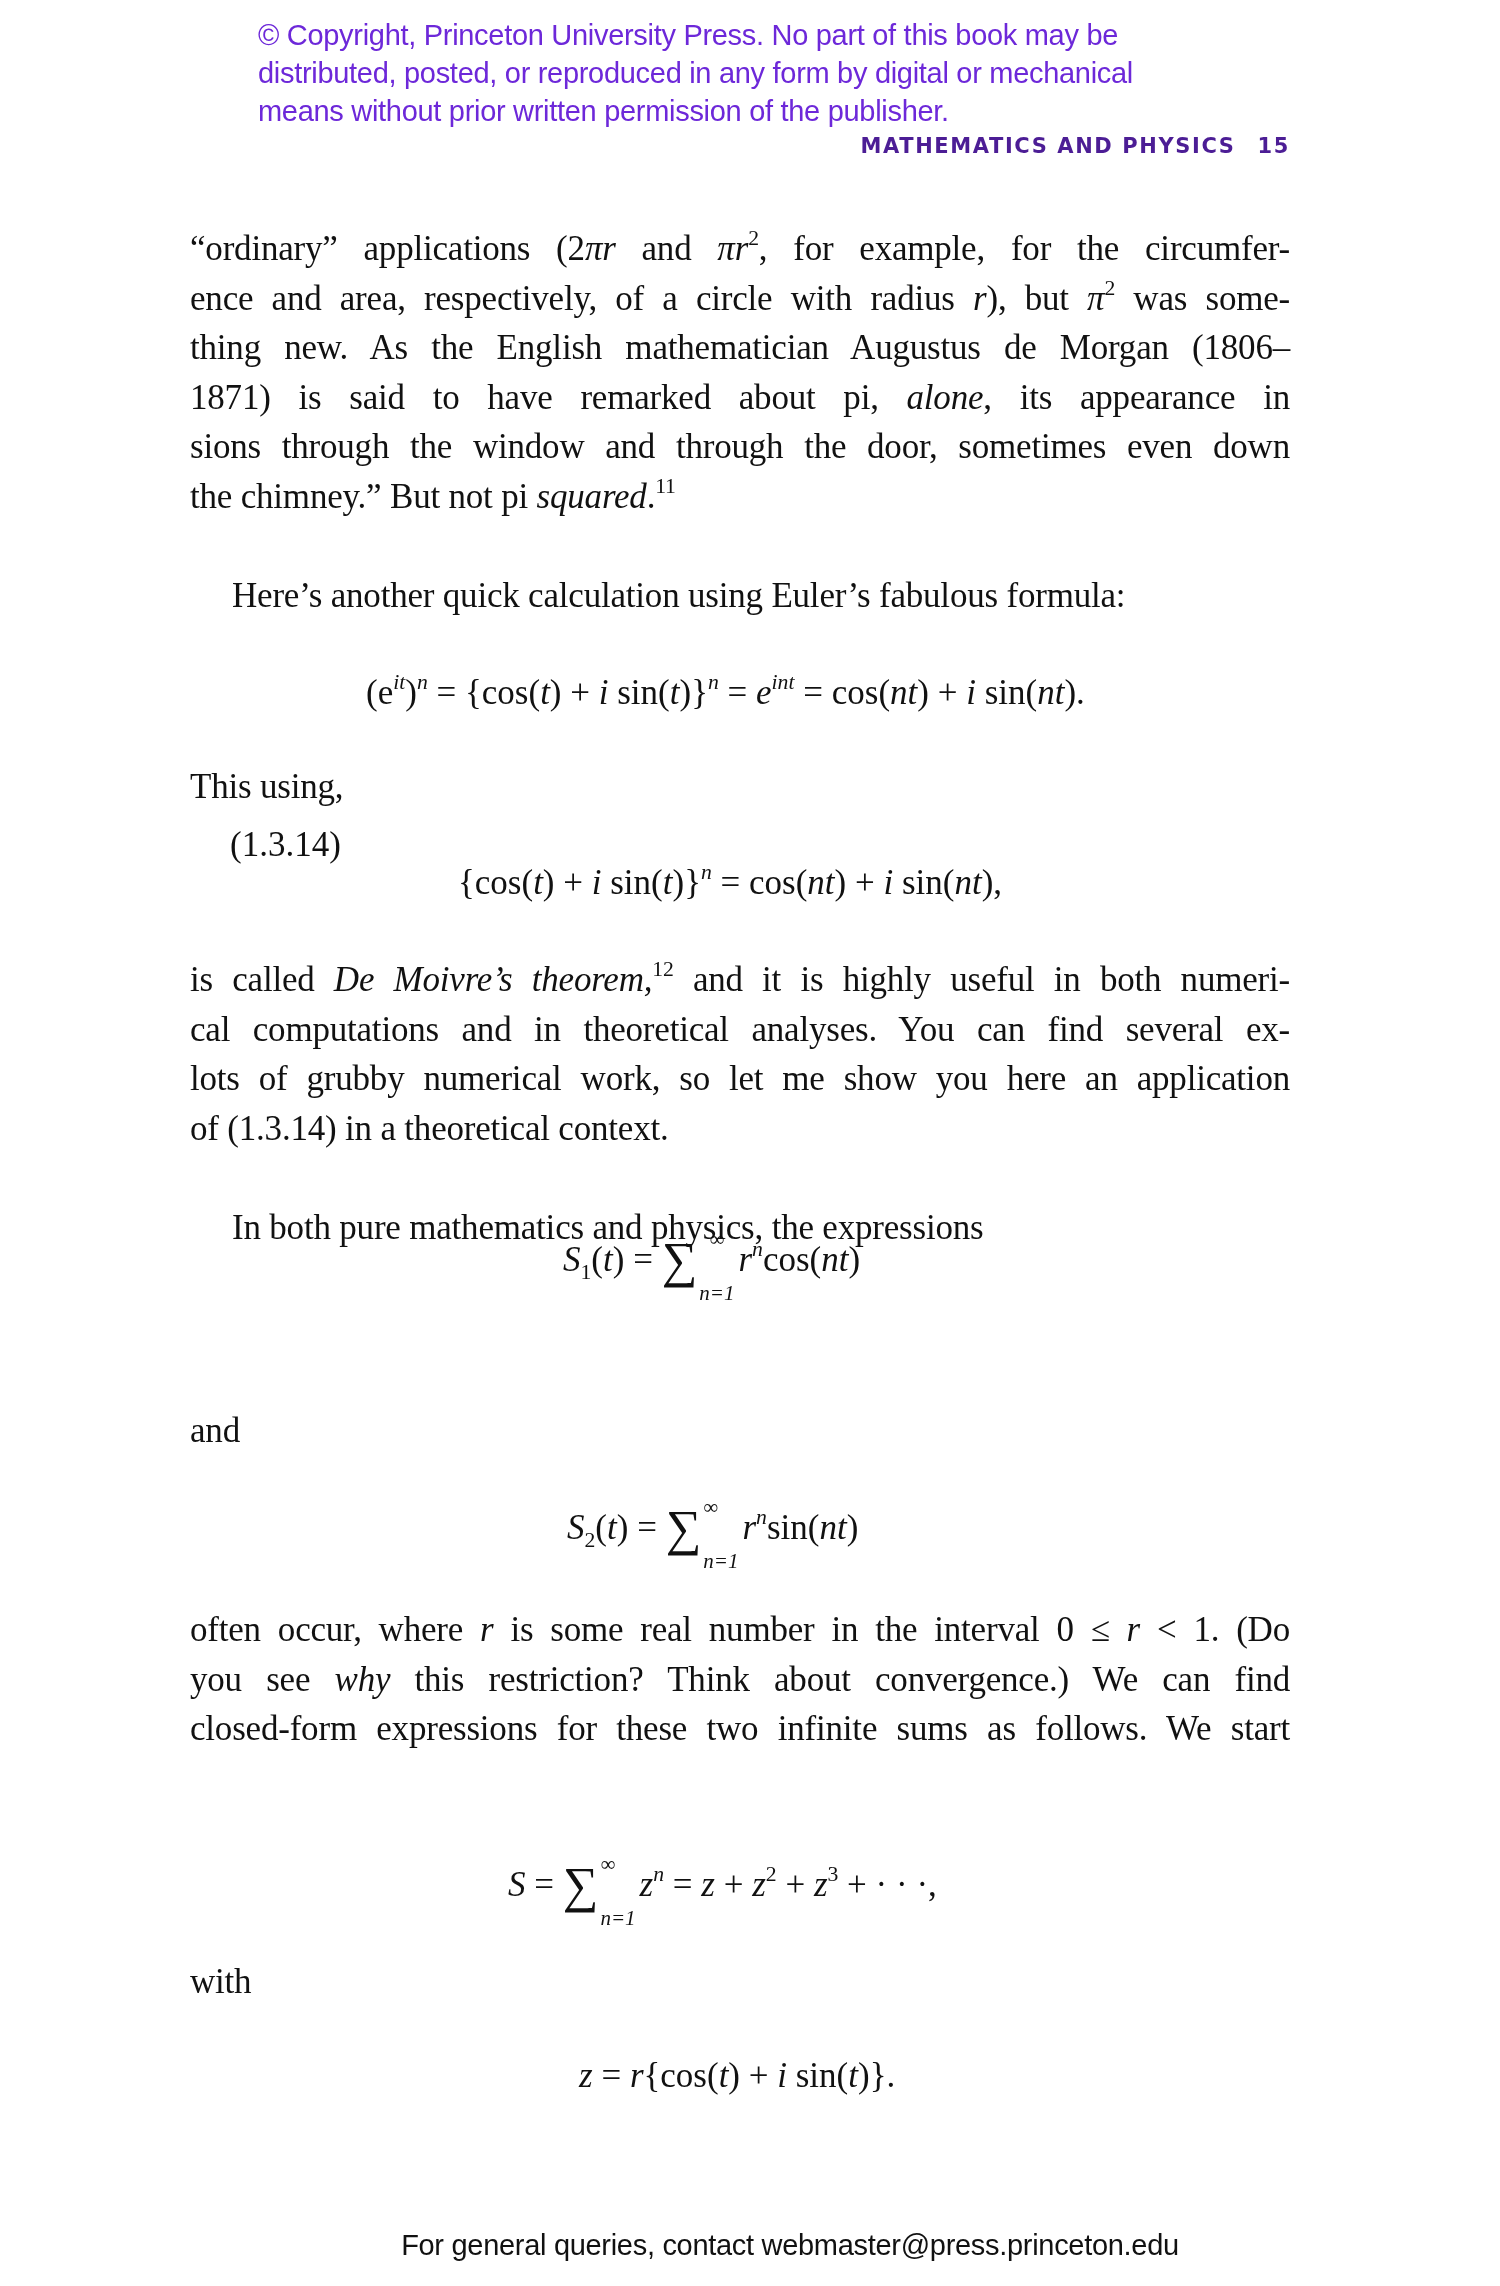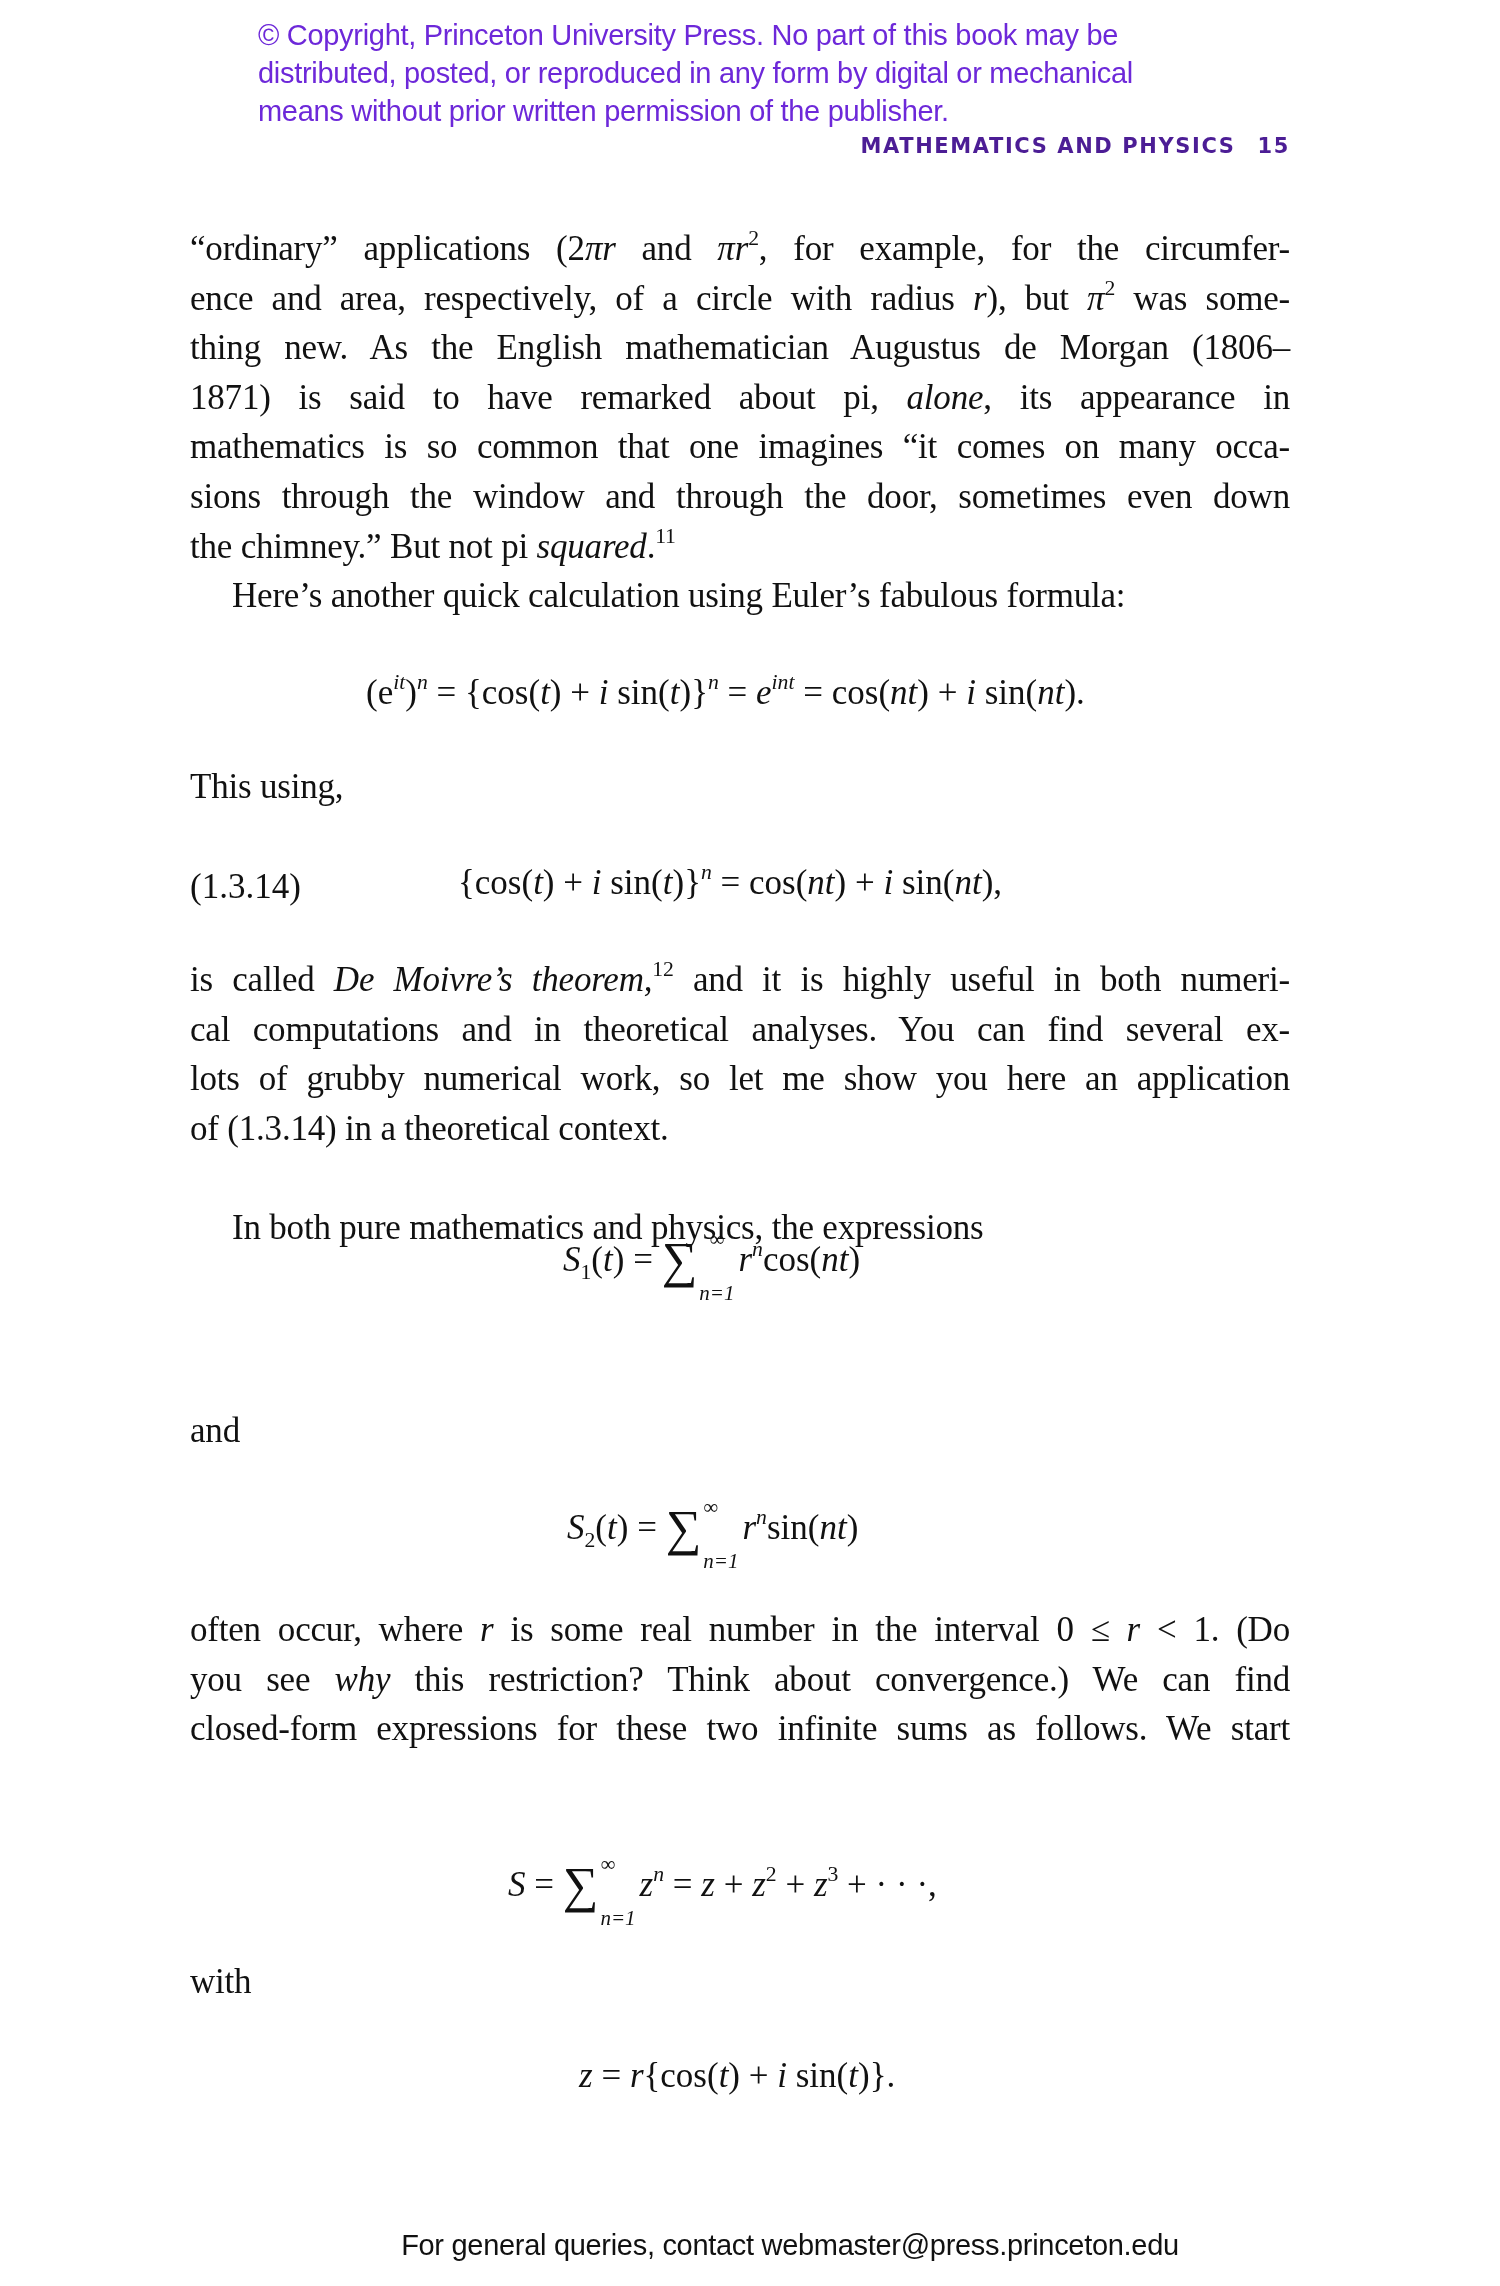--- a/index.html
+++ b/index.html
@@ -64,38 +64,37 @@
 
 <div class="abs running-head">
   <span>MATHEMATICS AND PHYSICS</span><span class="pg">15</span>
 </div>
 
 <div class="abs para" style="top:224px;">
   <span class="line"><span>“ordinary” applications (2</span><i>π</i><i>r</i><span> and </span><i>π</i><i>r</i><sup>2</sup><span>, for example, for the circumfer-</span></span>
   <span class="line"><span>ence and area, respectively, of a circle with radius </span><i>r</i><span>), but </span><i>π</i><sup>2</sup><span> was some-</span></span>
   <span class="line">thing new. As the English mathematician Augustus de Morgan (1806–</span>
   <span class="line"><span>1871) is said to have remarked about pi, </span><i>alone</i><span>, its appearance in</span></span>
-  <span class="line">mathematics is so common that one imagines “it comes on many occa-</span>
   <span class="line">sions through the window and through the door, sometimes even down</span>
   <span class="line last"><span>the chimney.” But not pi </span><i>squared</i><span>.</span><sup>11</sup></span>
 </div>
 
 <div class="abs para" style="top:571px;">
   <span class="line last"><span class="ind"></span><span>Here’s another quick calculation using Euler’s fabulous formula:</span></span>
 </div>
 
 <div class="abs eq" style="left:366px; top:668px;">
   <span>(e</span><sup class="it">it</sup><span>)</span><sup class="it">n</sup><span> = {cos(</span><i>t</i><span>) + </span><i>i</i><span> sin(</span><i>t</i><span>)}</span><sup class="it">n</sup><span> = </span><i>e</i><sup class="it">int</sup><span> = cos(</span><i>nt</i><span>) + </span><i>i</i><span> sin(</span><i>nt</i><span>).</span>
 </div>
 
 <div class="abs para" style="top:762px;">
   <span class="line last">This using,</span>
 </div>
 
-<div class="abs eqnum" style="top:862px;">(1.3.14)</div>
+<div class="abs eqnum" style="top:820px;margin-left:40px;">(1.3.14)</div>
 <div class="abs eq" style="left:458px; top:858px;">
   <span>{cos(</span><i>t</i><span>) + </span><i>i</i><span> sin(</span><i>t</i><span>)}</span><sup class="it">n</sup><span> = cos(</span><i>nt</i><span>) + </span><i>i</i><span> sin(</span><i>nt</i><span>),</span>
 </div>
 
 <div class="abs para" style="top:955px;">
   <span class="line"><span>is called </span><i>De Moivre’s theorem,</i><sup>12</sup><span> and it is highly useful in both numeri-</span></span>
   <span class="line">cal computations and in theoretical analyses. You can find several ex-</span>
   <span class="line">lots of grubby numerical work, so let me show you here an application</span>
   <span class="line last">of (1.3.14) in a theoretical context.</span>
 </div>

